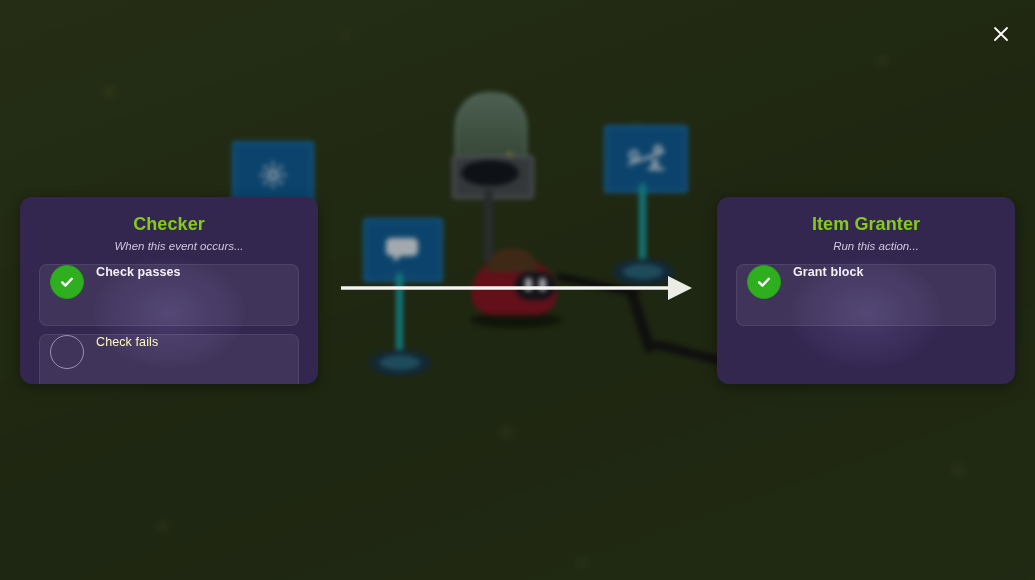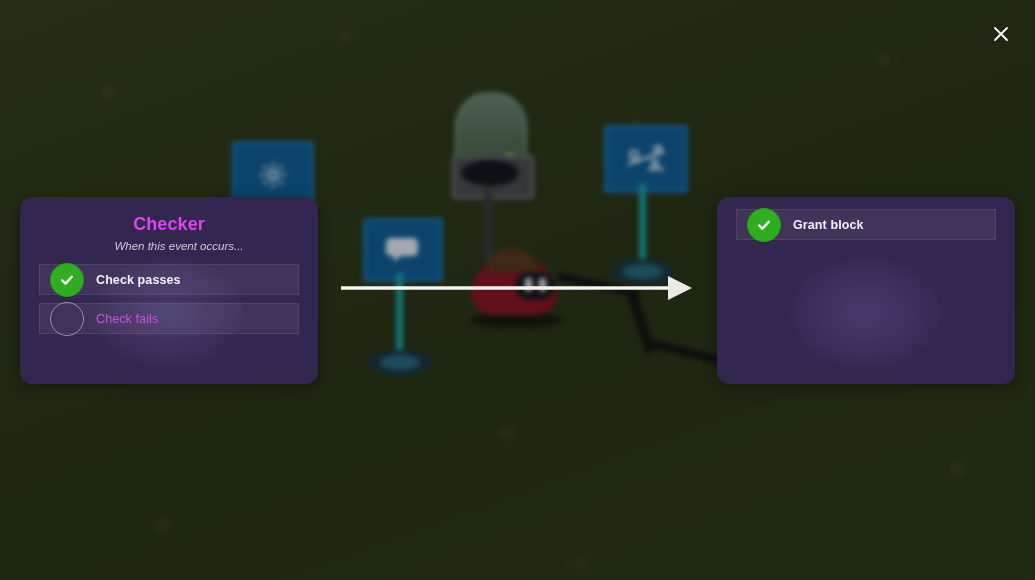--- a/index.html
+++ b/index.html
@@ -219,21 +219,21 @@
     transform: translate(-50%, -50%);
     width: 150px; height: 110px;
     border-radius: 50%;
     background: radial-gradient(ellipse at center, rgba(120,105,175,0.30) 0%, rgba(120,105,175,0.10) 55%, rgba(120,105,175,0) 75%);
     pointer-events: none;
   }
 
   .panel-title {
     position: relative;
     text-align: center;
-    color: #d946ef;
+    color: #84cc16;
     font-size: 18px;
     font-weight: bold;
     letter-spacing: 0.1px;
     margin-top: 17px;
     z-index: 2;
   }
   .panel-subtitle {
     position: relative;
     text-align: center;
     color: #cfc8dd;
@@ -244,25 +244,25 @@
     margin-left: 20px;
   }
 
   .options {
     position: relative;
     margin: 12px 19px 0 19px;
     z-index: 2;
   }
   .option-row {
     display: flex;
-    align-items: center;
-    height: 31px;
+    align-items: flex-start;
+    height: 62px;
     background: rgba(255,255,255,0.065);
     border: 1px solid rgba(255,255,255,0.08);
-    border-radius: 0;
+    border-radius: 8px;
     margin-bottom: 8px;
     padding-left: 10px;
     cursor: pointer;
     box-sizing: border-box;
   }
   .bullet {
     width: 32px;
     height: 32px;
     border-radius: 50%;
     flex: 0 0 32px;
@@ -279,21 +279,21 @@
     border: 1.6px solid #9d90b4;
   }
   .option-label {
     margin-left: 12px;
     color: #f3f0f8;
     font-size: 12.5px;
     font-weight: bold;
     letter-spacing: 0.1px;
   }
   .option-row.muted .option-label {
-    color: #d946ef;
+    color: #fef9c3;
     font-weight: normal;
   }
 </style>
 </head>
 <body>
 
 <div id="stage">
 
   <div class="bg-layer">
     <div class="grass"></div>
@@ -389,20 +389,22 @@
       <div class="option-row muted">
         <div class="bullet empty"></div>
         <div class="option-label">Check fails</div>
       </div>
 
     </div>
   </div>
 
   <div class="panel" id="panel-granter">
     <div class="panel-watermark"></div>
+    <div class="panel-title">Item Granter</div>
+    <div class="panel-subtitle">Run this action...</div>
 
     <div class="options">
 
       <div class="option-row">
         <div class="bullet selected">
           <svg width="16" height="16" viewBox="0 0 16 16" fill="none" stroke="#ffffff" stroke-width="2.4" stroke-linecap="round" stroke-linejoin="round">
             <path d="M3.2 8.4 L6.4 11.6 L12.8 4.8"></path>
           </svg>
         </div>
         <div class="option-label">Grant block</div>

